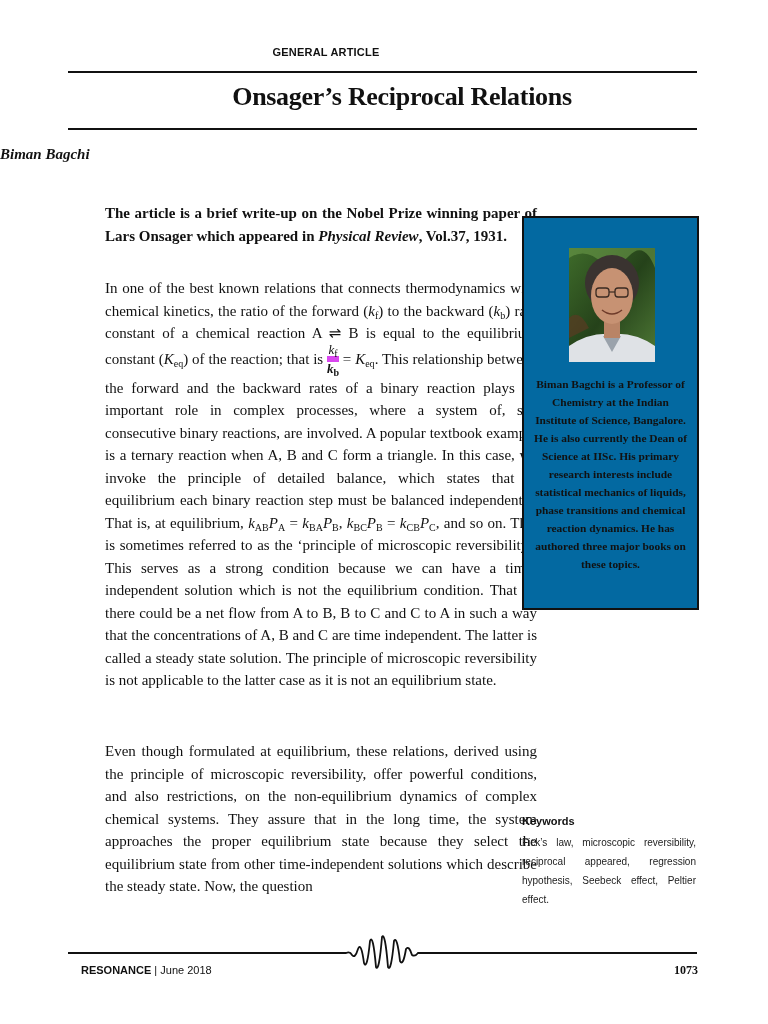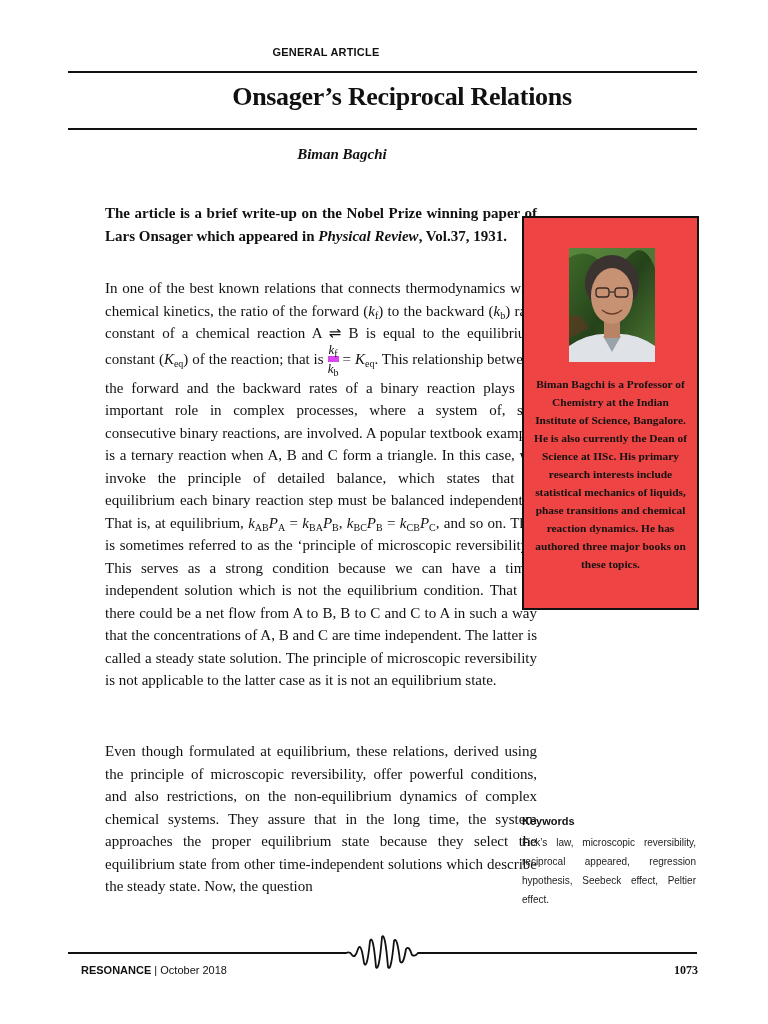--- a/index.html
+++ b/index.html
@@ -3,33 +3,33 @@
 <meta charset="utf-8">
 <style>
   html, body { margin:0; padding:0; background:#ffffff; }
   body { width:768px; height:1024px; position:relative; overflow:hidden; color:#111; }
   .abs { position:absolute; }
   .header-label { left:0; width:652px; top:46px; text-align:center;
     font-family:"Liberation Sans", sans-serif; font-weight:bold; font-size:11px; letter-spacing:0.2px; color:#111; }
   .rule { left:68px; width:629px; height:2px; background:#111; }
   .title { left:0; width:768px; top:82px; text-align:center;
     font-family:"Liberation Serif", serif; font-weight:bold; font-size:26px; color:#111; letter-spacing:-0.3px;margin-left:18px; }
-  .author { left:0; width:684px; top:146px; text-align:center;
+  .author { left:0; width:684px; top:146px; 
     font-family:"Liberation Serif", serif; font-style:italic; font-weight:bold; font-size:15px; }
   .maincol { left:69px; width:432px; font-family:"Liberation Serif", serif; font-size:15px; line-height:22.5px; text-align:justify;margin-left:36px; }
   .abstract { top:202px; font-weight:bold; }
   .para1 { top:277px; }
   .para2 { top:740px; }
   .maincol p { margin:0; }
   sub { font-size:10px; vertical-align:-3px; line-height:0; }
   .it { font-style:italic; }
   .frac { display:inline-block; vertical-align:middle; text-align:center; line-height:13px; font-size:13px; position:relative; top:-2px; }
   .frac .num { display:block; border-bottom:6px solid #d946ef; padding:0 1px; }
-  .frac .den { display:block; }
-  .sidebox { left:522px; top:216px; width:173px; height:390px; border:2px solid #111; background:#ef4444; }
+  .frac .den { display:block;font-weight:bold; }
+  .sidebox { left:522px; top:216px; width:173px; height:390px; border:2px solid #111; background:#0369a1; }
   .photo { left:45px; top:30px; width:86px; height:114px; overflow:hidden; }
   .bio { left:8px; top:157px; width:157px; text-align:center;
     font-family:"Liberation Serif", serif; font-weight:bold; font-size:11.4px; line-height:18px; }
   .kw-title { left:522px; top:815px; font-family:"Liberation Sans", sans-serif; font-weight:bold; font-size:11px; }
   .kw-text { left:522px; top:833px; width:174px; font-family:"Liberation Sans", sans-serif; font-size:10px; line-height:19px; text-align:justify; color:#222; }
   .footer-rule-l { left:68px; top:952px; width:272px; height:2px; background:#111; }
   .footer-rule-r { left:428px; top:952px; width:269px; height:2px; background:#111; }
   .wave { left:338px; top:935px; width:92px; height:36px; }
   .footer-left { left:69px; top:964px; font-family:"Liberation Sans", sans-serif; font-size:11px; }
   .footer-left b { font-weight:bold;padding-left:12px; }
@@ -90,14 +90,14 @@
 </div>
 
 <div class="abs kw-title">Keywords</div>
 <div class="abs kw-text">Fick’s law, microscopic reversibility, reciprocal appeared, regression hypothesis, Seebeck effect, Peltier effect.</div>
 
 <div class="abs footer-rule-l"></div>
 <div class="abs footer-rule-r"></div>
 <svg class="abs wave" viewBox="0 0 92 36">
   <path d="M0 18 L8 18 Q12 16 14 20 Q17 24 20 14 Q23 6 26 28 Q29 36 32 6 Q35 -2 38 32 Q41 38 44 2 Q47 -4 50 32 Q53 38 56 6 Q59 0 62 26 Q65 32 68 14 Q71 10 74 20 Q77 22 80 18 L92 18" fill="none" stroke="#111" stroke-width="1.8"></path>
 </svg>
-<div class="abs footer-left"><b>RESONANCE</b> <span>|</span> <span>October 2018</span></div>
+<div class="abs footer-left"><b>RESONANCE</b> <span>|</span> <span>June 2018</span></div>
 <div class="abs footer-right">1073</div>
 
 </body></html>

